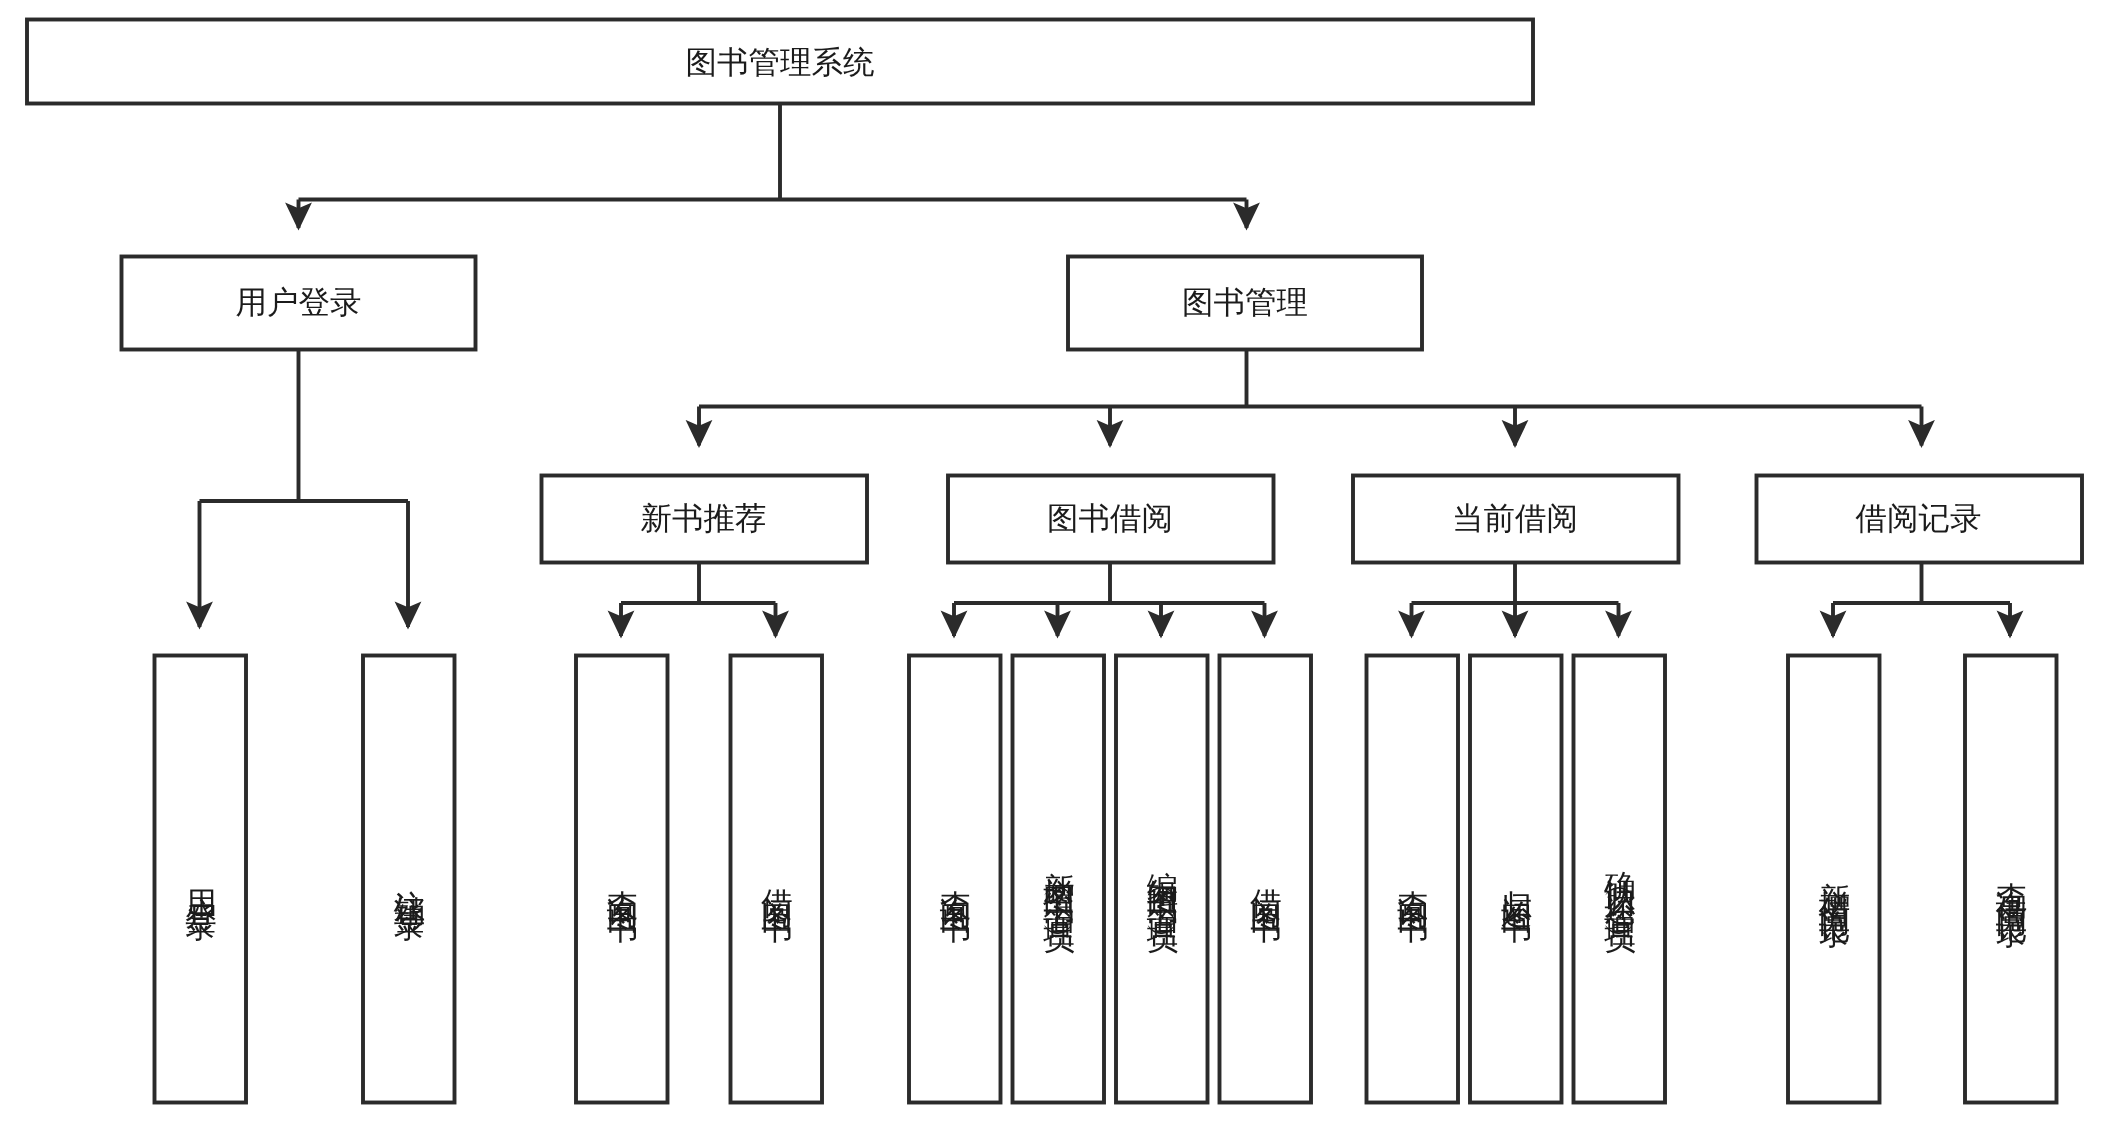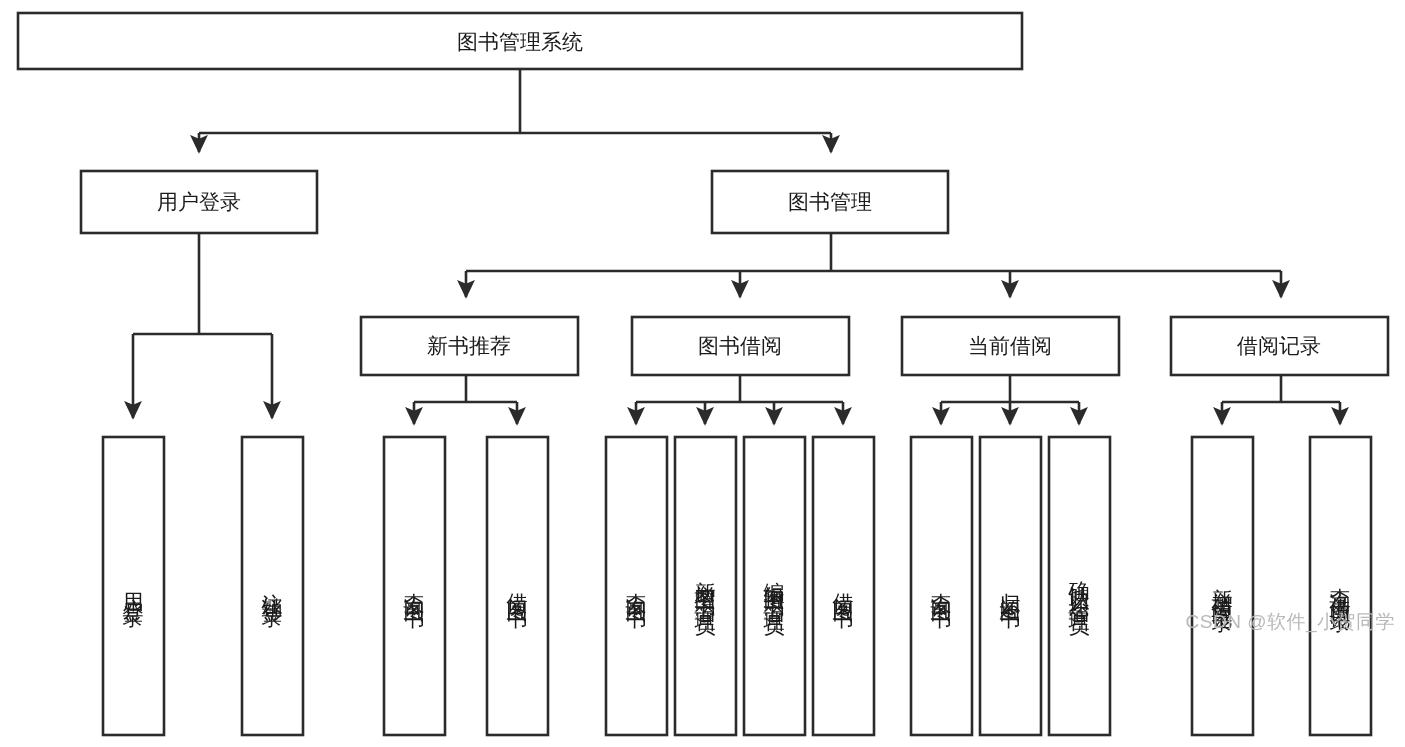--- a/index.html
+++ b/index.html
@@ -197,15 +197,14 @@
   <div class="node-label-v" style="left:606px; top:437px; width:61px; height:298px;">查询图书</div>
   <div class="node-label-v" style="left:675px; top:437px; width:61px; height:298px;">新增图书（管理员）</div>
   <div class="node-label-v" style="left:744px; top:437px; width:61px; height:298px;">编辑图书（管理员）</div>
   <div class="node-label-v" style="left:813px; top:437px; width:61px; height:298px;">借阅图书</div>
   <div class="node-label-v" style="left:911px; top:437px; width:61px; height:298px;">查询图书</div>
   <div class="node-label-v" style="left:980px; top:437px; width:61px; height:298px;">归还图书</div>
   <div class="node-label-v" style="left:1049px; top:437px; width:61px; height:298px;">确认归还（管理员）</div>
   <div class="node-label-v" style="left:1192px; top:437px; width:61px; height:298px;">新增借阅记录</div>
   <div class="node-label-v" style="left:1310px; top:437px; width:61px; height:298px;">查询借阅记录</div>
 
-  <div class="watermark">CSDN @软件_小贺同学</div>
 
 </div>
 
 </body></html>

